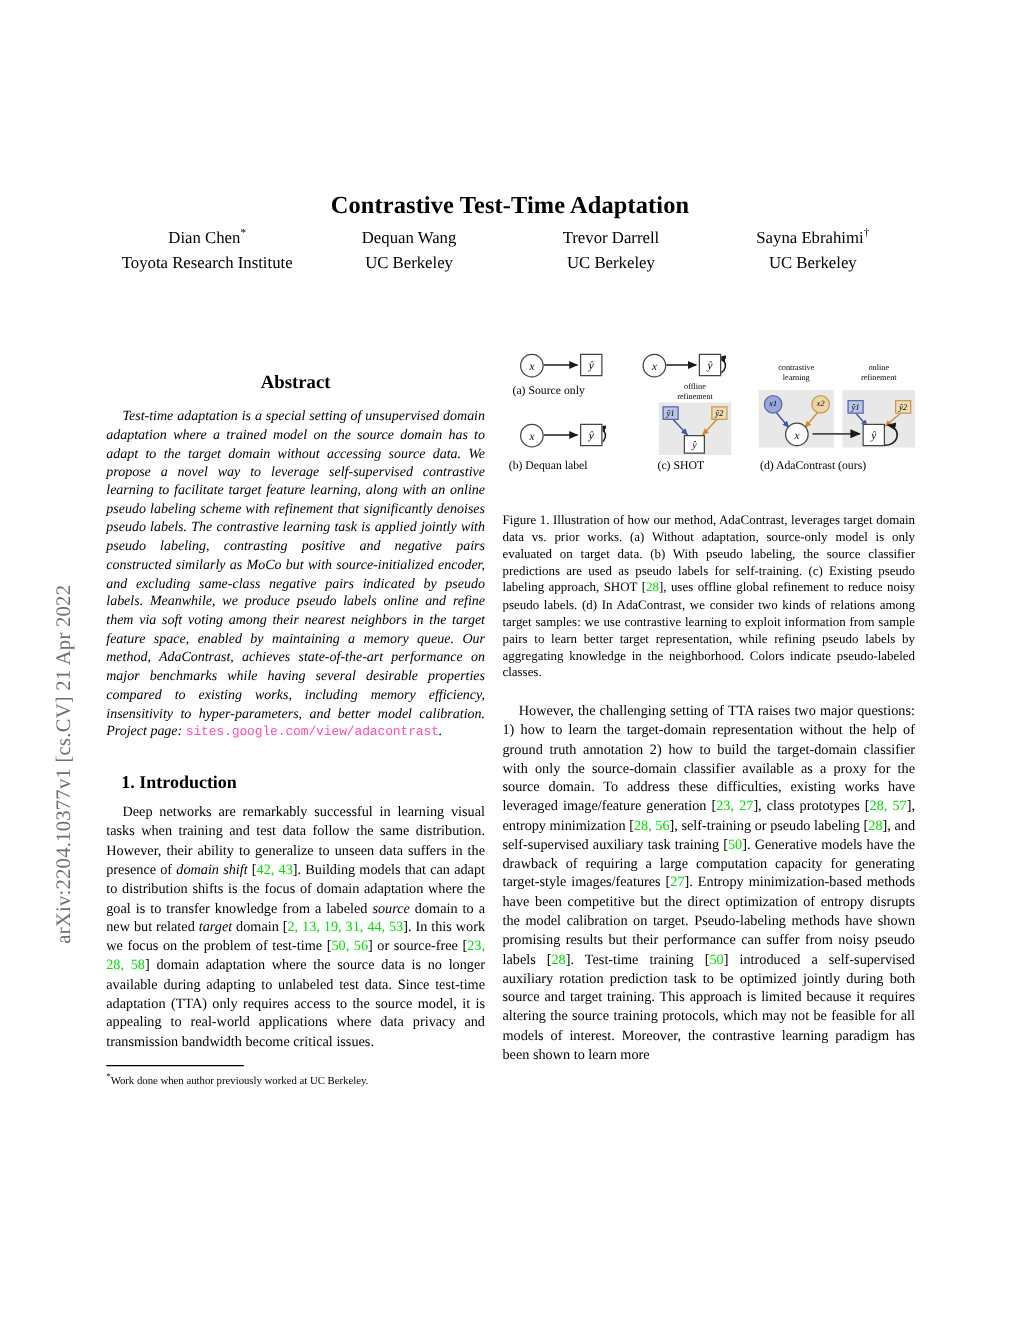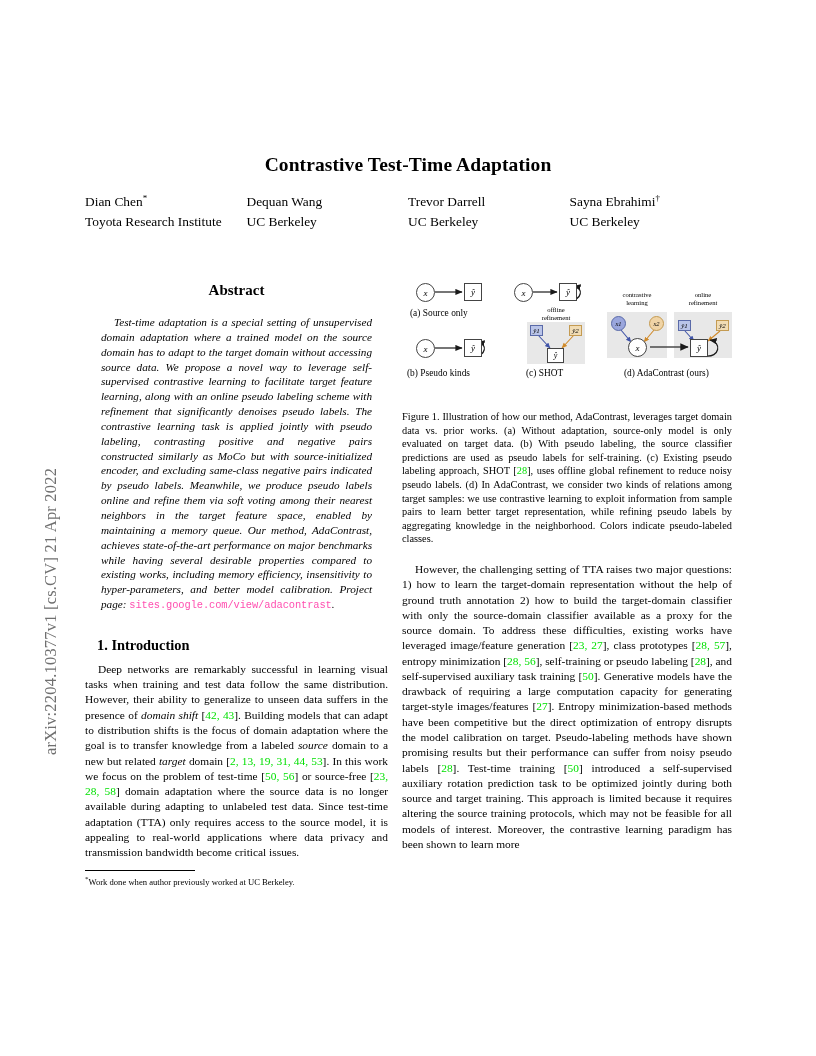--- a/index.html
+++ b/index.html
@@ -43,25 +43,25 @@
     top: 154px;
     width: 646px;
     text-align: center;
     font-size: 19.5px;
     font-weight: bold;
     letter-spacing: 0.1px;
   }
   .authors {
     position: absolute;
     left: 85px;
-    top: 192px;
+    top: 180px;
     width: 646px;
     display: flex;
     justify-content: space-between;
-    text-align: left;
+    text-align: center;
     font-size: 13.4px;
   }
   .author { flex: 1 1 0; line-height: 1.45; }
   .author .name { white-space: nowrap; }
   .author .affil { white-space: nowrap; }
   sup.mark { font-size: 9px; vertical-align: super; }
 
   
   .col-left {
     position: absolute;
@@ -73,28 +73,28 @@
     position: absolute;
     left: 402px;
     top: 278px;
     width: 330px;
   }
 
   .abstract-head {
     text-align: center;
     font-size: 15px;
     font-weight: bold;
-    margin: 0 0 11px 0;
+    margin: 16px 0 11px 0;
   }
   .abstract-body {
     font-size: 11.2px;
     line-height: 1.325;
     text-align: justify;
     font-style: italic;
-    margin: 16px;
+    margin: 0;
     text-indent: 13px;
     hyphens: auto;
   }
   .abstract-body .url {
     font-family: "Liberation Mono", "DejaVu Sans Mono", monospace;
     font-style: normal;
     color: #ff4fb0;
     font-size: 10.4px;
     letter-spacing: -0.1px;
   }
@@ -286,41 +286,41 @@
 
         <path d="M303,78 C318,80 320,64 308,62" fill="none" stroke="#1a1a1a" stroke-width="1.2" marker-end="url(#ah)"></path>
       </svg>
 
       <div class="node-circ" style="left:14px; top:5px; width:19px; height:19px;">x</div>
       <div class="node-box" style="left:62px; top:5px; width:18px; height:18px;">ŷ</div>
       <div class="fig-label" style="left:8px; top:30px;">(a) Source only</div>
 
       <div class="node-circ" style="left:14px; top:61px; width:19px; height:19px;">x</div>
       <div class="node-box" style="left:62px; top:61px; width:18px; height:18px;">ŷ</div>
-      <div class="fig-label" style="left:5px; top:90px;">(b) Pseudo kinds</div>
+      <div class="fig-label" style="left:5px; top:90px;">(b) Dequan label</div>
 
       <div class="node-circ" style="left:112px; top:5px; width:19px; height:19px;">x</div>
       <div class="node-box" style="left:157px; top:5px; width:18px; height:18px;">ŷ</div>
       <div class="fig-mini-label" style="left:125px; top:28px; width:58px;"><span>offline</span><br><span>refinement</span></div>
       <div class="node-box small blue-box" style="left:128px; top:47px; width:13px; height:11px;">ŷ1</div>
       <div class="node-box small orange-box" style="left:167px; top:47px; width:13px; height:11px;">ŷ2</div>
       <div class="node-box" style="left:145px; top:70px; width:17px; height:15px; font-size:8px;">ŷ</div>
       <div class="fig-label" style="left:124px; top:90px;">(c) SHOT</div>
 
       <div class="fig-mini-label" style="left:205px; top:13px; width:60px;"><span>contrastive</span><br><span>learning</span></div>
       <div class="fig-mini-label" style="left:272px; top:13px; width:58px;"><span>online</span><br><span>refinement</span></div>
 
       <div class="node-circ blue-circ" style="left:209px; top:38px; width:15px; height:15px; font-size:6.5px;">x1</div>
       <div class="node-circ orange-circ" style="left:247px; top:38px; width:15px; height:15px; font-size:6.5px;">x2</div>
       <div class="node-circ" style="left:226px; top:60px; width:19px; height:19px;">x</div>
 
       <div class="node-box small blue-box" style="left:276px; top:42px; width:13px; height:11px;">ŷ1</div>
       <div class="node-box small orange-box" style="left:314px; top:42px; width:13px; height:11px;">ŷ2</div>
       <div class="node-box" style="left:288px; top:61px; width:18px; height:18px;">ŷ</div>
-      <div class="fig-label" style="left:222px; top:90px;">(d) AdaContrast (ours)</div>
+      <div class="fig-label" style="left:206px; top:90px;">(d) AdaContrast (ours)</div>
     </div>
 
     <p class="figcaption"><span>Figure 1.</span><span> Illustration of how our method, AdaContrast, leverages target domain data vs. prior works. (a) Without adaptation, source-only model is only evaluated on target data. (b) With pseudo labeling, the source classifier predictions are used as pseudo labels for self-training. (c) Existing pseudo labeling approach, SHOT [</span><span class="cite">28</span><span>], uses offline global refinement to reduce noisy pseudo labels. (d) In AdaContrast, we consider two kinds of relations among target samples: we use contrastive learning to exploit information from sample pairs to learn better target representation, while refining pseudo labels by aggregating knowledge in the neighborhood. Colors indicate pseudo-labeled classes.</span></p>
 
     <p class="body" style="margin-top:16px;"><span>However, the challenging setting of TTA raises two major questions: 1) how to learn the target-domain representation without the help of ground truth annotation 2) how to build the target-domain classifier with only the source-domain classifier available as a proxy for the source domain. To address these difficulties, existing works have leveraged image/feature generation [</span><span class="cite">23, 27</span><span>], class prototypes [</span><span class="cite">28, 57</span><span>], entropy minimization [</span><span class="cite">28, 56</span><span>], self-training or pseudo labeling [</span><span class="cite">28</span><span>], and self-supervised auxiliary task training [</span><span class="cite">50</span><span>]. Generative models have the drawback of requiring a large computation capacity for generating target-style images/features [</span><span class="cite">27</span><span>]. Entropy minimization-based methods have been competitive but the direct optimization of entropy disrupts the model calibration on target. Pseudo-labeling methods have shown promising results but their performance can suffer from noisy pseudo labels [</span><span class="cite">28</span><span>]. Test-time training [</span><span class="cite">50</span><span>] introduced a self-supervised auxiliary rotation prediction task to be optimized jointly during both source and target training. This approach is limited because it requires altering the source training protocols, which may not be feasible for all models of interest. Moreover, the contrastive learning paradigm has been shown to learn more</span></p>
   </div>
 
 </div>
 
 </body></html>

